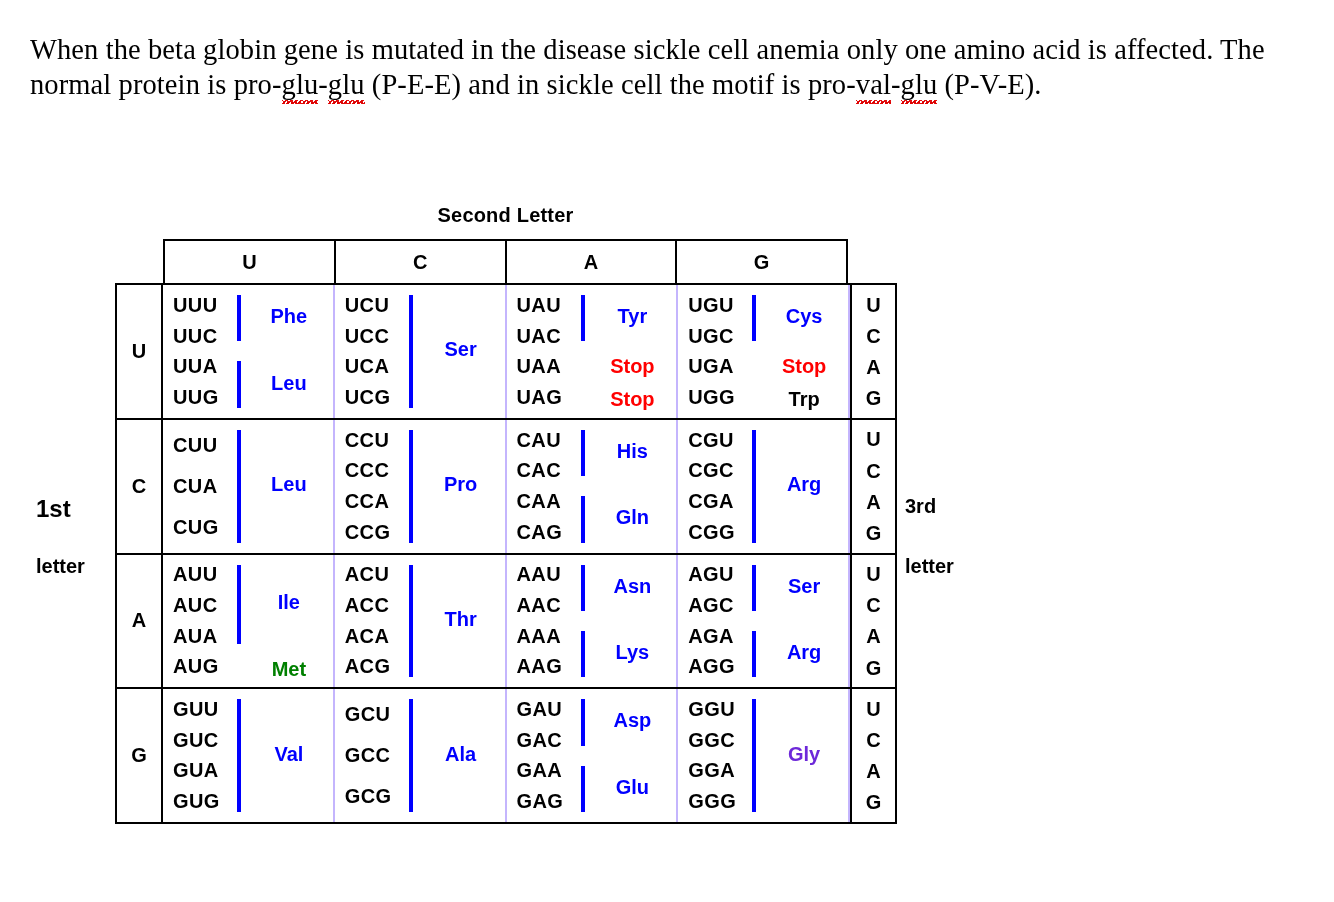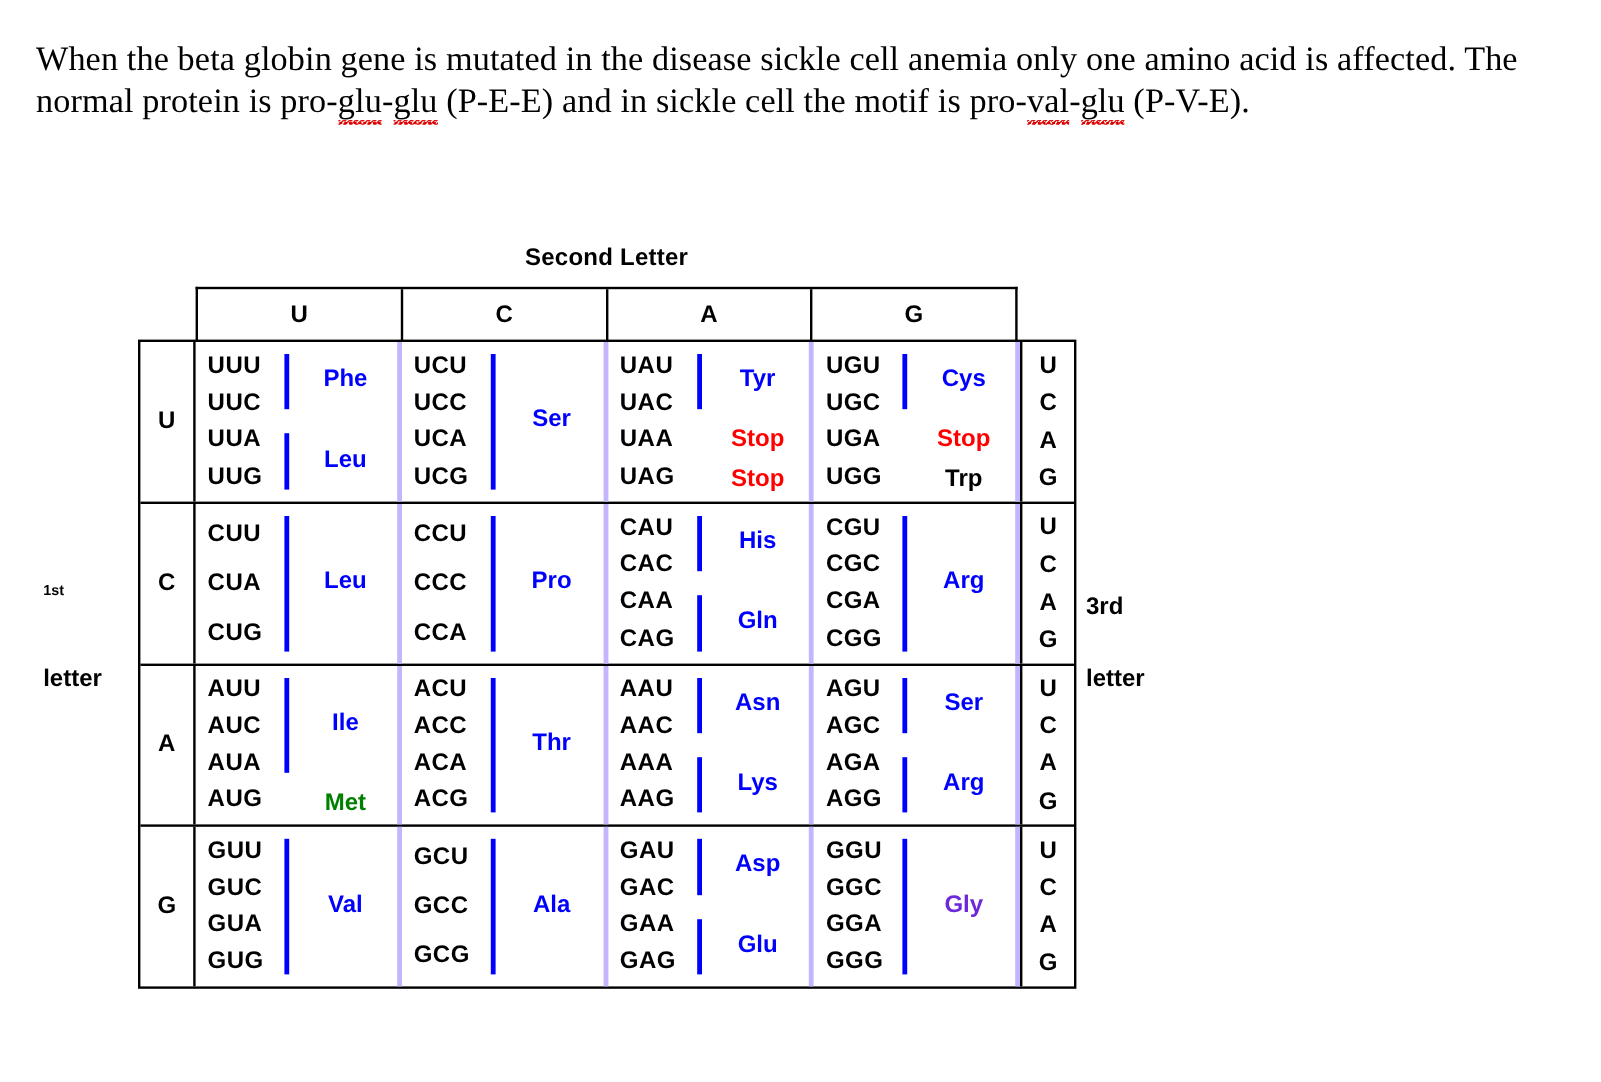--- a/index.html
+++ b/index.html
@@ -154,21 +154,21 @@
     justify-content: center;
     font-size: 20px;
     font-weight: bold;
     color: #000000;
     line-height: 1;
   }
 
   .codon-col {
     flex: 1 1 0;
     position: relative;
-    border-right: 4px solid #c4b5fd;
+    border-right: 2px solid #c4b5fd;
     box-sizing: border-box;
     display: flex;
     flex-direction: column;
     padding: 5px 0;
   }
   .codon-col:last-of-type { border-right: none; }
 
   .codon-line {
     flex: 1 1 0;
     display: flex;
@@ -212,21 +212,21 @@
 
   <div id="second-letter-title">Second Letter</div>
 
   <div id="second-letter-header">
     <div class="hdr-cell">U</div>
     <div class="hdr-cell">C</div>
     <div class="hdr-cell">A</div>
     <div class="hdr-cell">G</div>
   </div>
 
-  <div style="position:absolute; left:36px; top:285px; font-size:12px; font-weight:bold; color:#000;text-align:right;">1st</div>
+  <div style="position:absolute; left:36px; top:295px; font-size:24px; font-weight:bold; color:#000;text-align:right;">1st</div>
   <div style="position:absolute; left:36px; top:355px; font-size:20px; font-weight:bold; color:#000;">letter</div>
 
   <div style="position:absolute; left:905px; top:295px; font-size:20px; font-weight:bold; color:#000;">3rd</div>
   <div style="position:absolute; left:905px; top:355px; font-size:20px; font-weight:bold; color:#000;">letter</div>
 
   <div id="codon-grid">
       <div class="grid-row">
         <div class="first-letter-cell">U</div>
         <div class="codon-col">
           <div class="codon-line">
@@ -333,20 +333,23 @@
         <div class="codon-col">
           <div class="codon-line">
             <span class="codon-text">CCU</span>
           </div>
           <div class="codon-line">
             <span class="codon-text">CCC</span>
           </div>
           <div class="codon-line">
             <span class="codon-text">CCA</span>
           </div>
+          <div class="codon-line">
+            <span class="codon-text">CCG</span>
+          </div>
           <div class="aa-layer">
             <div class="aa-bar" style="left: 74px; top: calc(0% + 10px); height: calc(100% - 20px);"></div>
             <div class="aa-label" style="color: rgb(0, 0, 255); left: 86px; right: 4px; top: calc(50% - 13px);">Pro</div>
           </div>
         </div>
         <div class="codon-col">
           <div class="codon-line">
             <span class="codon-text">CAU</span>
           </div>
           <div class="codon-line">

